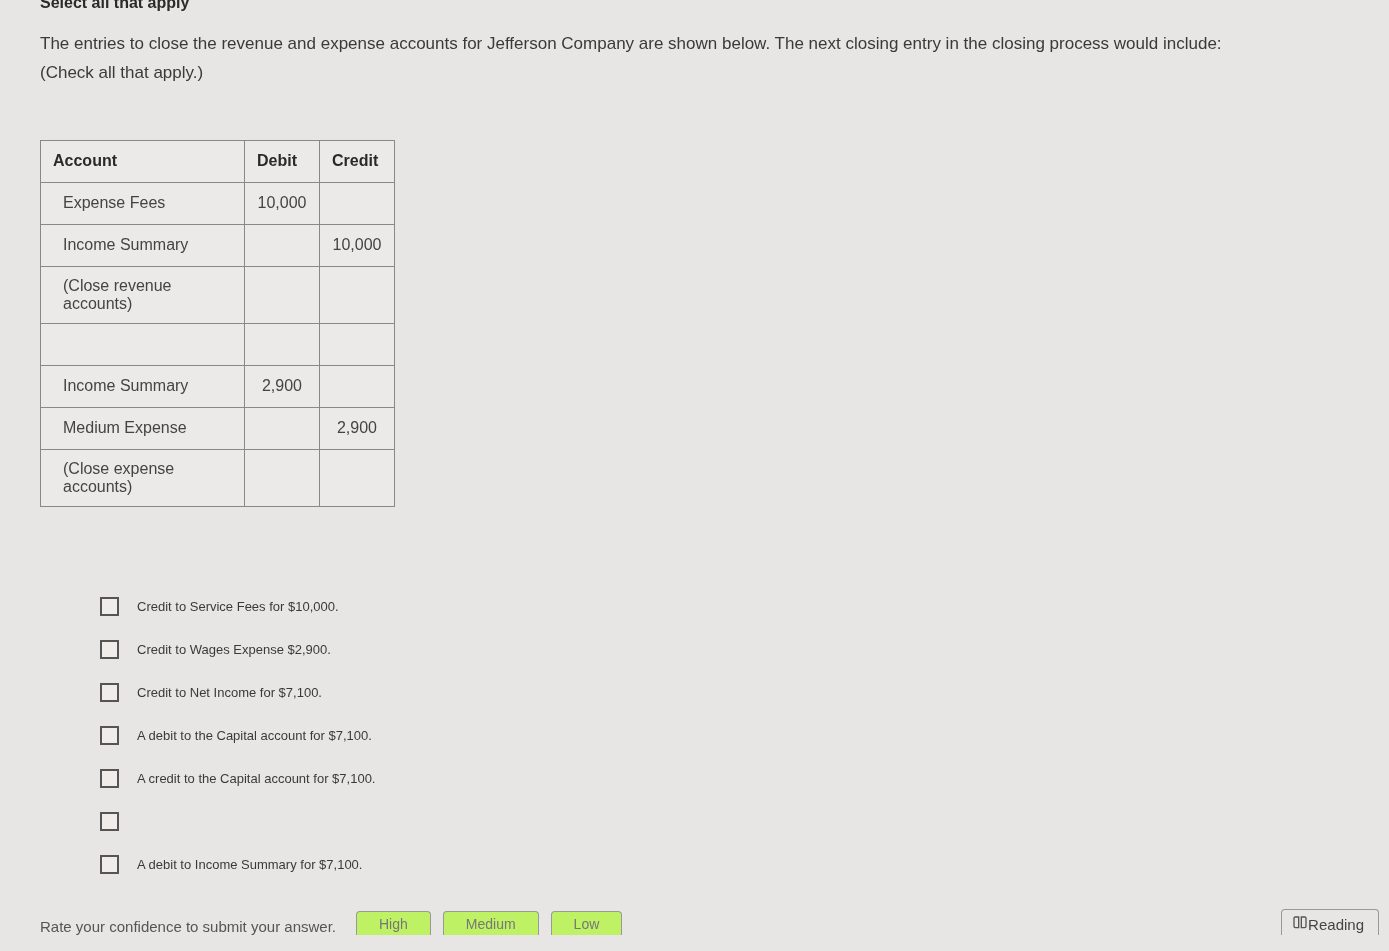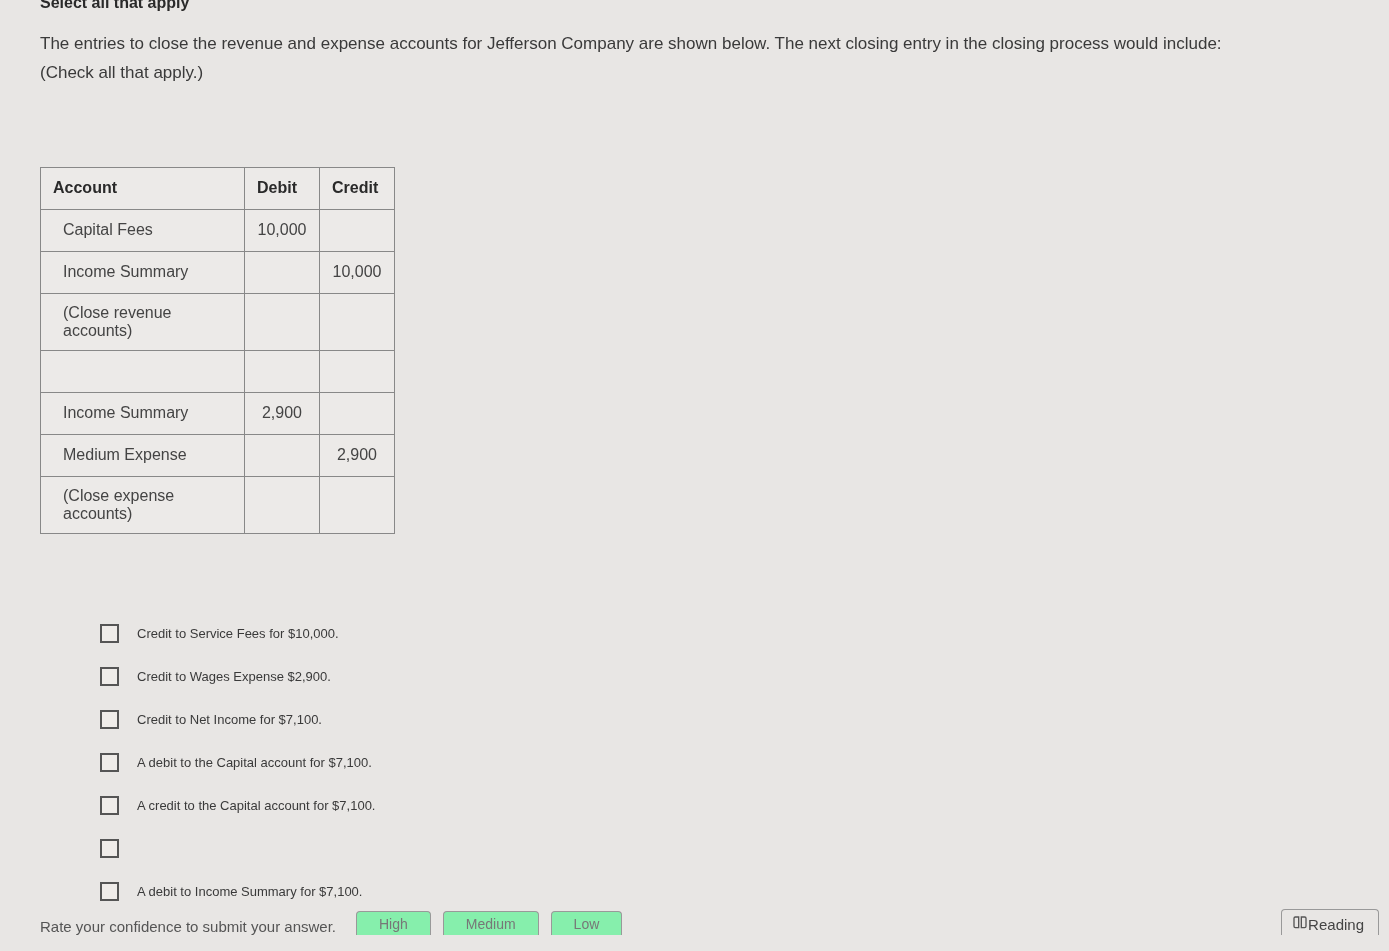--- a/index.html
+++ b/index.html
@@ -20,21 +20,21 @@
     font-weight: bold;
     font-size: 16px;
     color: #2a2a2a;
     margin-bottom: 18px;
     margin-top: -6px;
   }
   .question-text {
     font-size: 17px;
     color: #3a3a3a;
     line-height: 1.7;
-    margin-bottom: 79px;
+    margin-bottom: 52px;
   }
   table.journal {
     border-collapse: collapse;
     margin-bottom: 90px;
   }
   table.journal th, table.journal td {
     border: 1px solid #888;
     padding: 10px 12px;
     font-size: 16px;
     text-align: left;
@@ -94,21 +94,21 @@
     margin-left: 20px;
   }
   .footer .btn {
     border: 1px solid #999;
     border-bottom: none;
     border-radius: 4px 4px 0 0;
     padding: 4px 22px 0 22px;
     height: 24px;
     font-size: 14px;
     color: #777;
-    background: #86efac;
+    background: #bef264;
   }
   .footer .spacer { flex: 1; }
   .footer .reading {
     border: 1px solid #999;
     border-bottom: none;
     border-radius: 4px 4px 0 0;
     padding: 4px 14px 0 10px;
     height: 26px;
     display: flex;
     align-items: center;
@@ -131,21 +131,21 @@
   <table class="journal">
     <thead>
       <tr>
         <th class="col-acct">Account</th>
         <th class="col-num">Debit</th>
         <th class="col-num">Credit</th>
       </tr>
     </thead>
     <tbody id="journal-body">
         <tr>
-          <td class="col-acct indent">Capital Fees</td>
+          <td class="col-acct indent">Expense Fees</td>
           <td class="col-num num">10,000</td>
           <td class="col-num num"></td>
         </tr>
         <tr>
           <td class="col-acct indent">Income Summary</td>
           <td class="col-num num"></td>
           <td class="col-num num">10,000</td>
         </tr>
         <tr>
           <td class="col-acct indent">(Close revenue accounts)</td>

